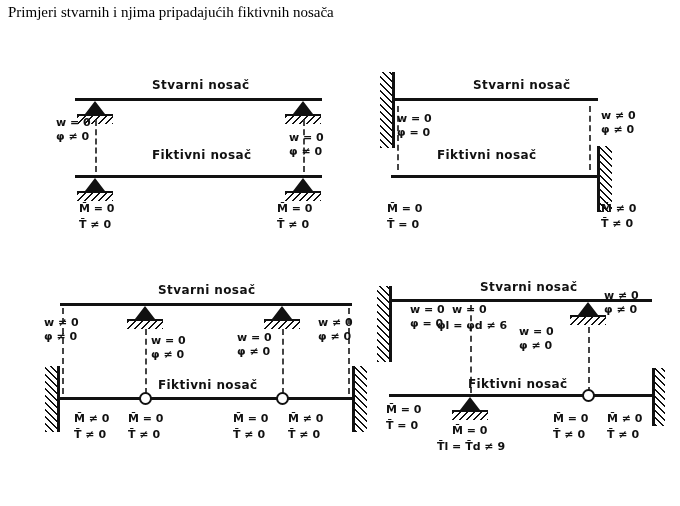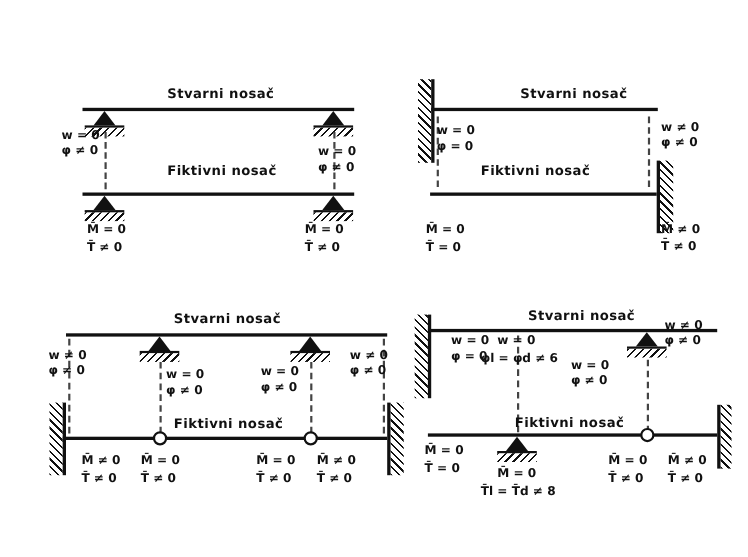--- a/index.html
+++ b/index.html
@@ -19,20 +19,21 @@
   .face-left{border-left:3px solid #111;}
   .dash{position:absolute;width:0;border-left:2px dashed #444;}
   .hinge{position:absolute;width:9px;height:9px;border:2px solid #111;border-radius:50%;background:#fff;}
   .group{position:absolute;inset:0;}
 </style>
 </head>
 <body>
 
 <div class="canvas">
 
+  <span class="fig-title" style="left:8px;top:4px">Primjeri stvarnih i njima pripadajućih fiktivnih nosača</span>
 
   <div class="group">
     <span class="sec" style="left:152px;top:78px">Stvarni nosač</span>
     <div class="beam" style="left:75px;top:98px;width:247px"></div>
     <div class="tri" style="left:85px;top:101px"></div>
     <div class="ground" style="left:77px;top:114px;width:36px;height:8px"></div>
     <div class="tri" style="left:293px;top:101px"></div>
     <div class="ground" style="left:285px;top:114px;width:36px;height:8px"></div>
     <div class="dash" style="left:95px;top:120px;height:52px"></div>
     <div class="dash" style="left:303px;top:120px;height:52px"></div>
@@ -124,20 +125,20 @@
     <span class="lbl" style="left:604px;top:303px">φ ≠ 0</span>
     <span class="sec" style="left:468px;top:377px">Fiktivni nosač</span>
     <div class="beam" style="left:389px;top:394px;width:263px"></div>
     <div class="tri" style="left:460px;top:397px"></div>
     <div class="ground" style="left:452px;top:410px;width:36px;height:8px"></div>
     <div class="hinge" style="left:582px;top:389px"></div>
     <div class="wall face-left" style="left:652px;top:368px;width:10px;height:58px"></div>
     <span class="lbl" style="left:386px;top:403px">M̄ = 0</span>
     <span class="lbl" style="left:386px;top:419px">T̄ = 0</span>
     <span class="lbl" style="left:452px;top:424px">M̄ = 0</span>
-    <span class="lbl" style="left:437px;top:440px">T̄l = T̄d ≠ 8</span>
+    <span class="lbl" style="left:437px;top:440px">T̄l = T̄d ≠ 9</span>
     <span class="lbl" style="left:553px;top:412px">M̄ = 0</span>
     <span class="lbl" style="left:553px;top:428px">T̄ ≠ 0</span>
     <span class="lbl" style="left:607px;top:412px">M̄ ≠ 0</span>
     <span class="lbl" style="left:607px;top:428px">T̄ ≠ 0</span>
   </div>
 
 </div>
 
 </body></html>

